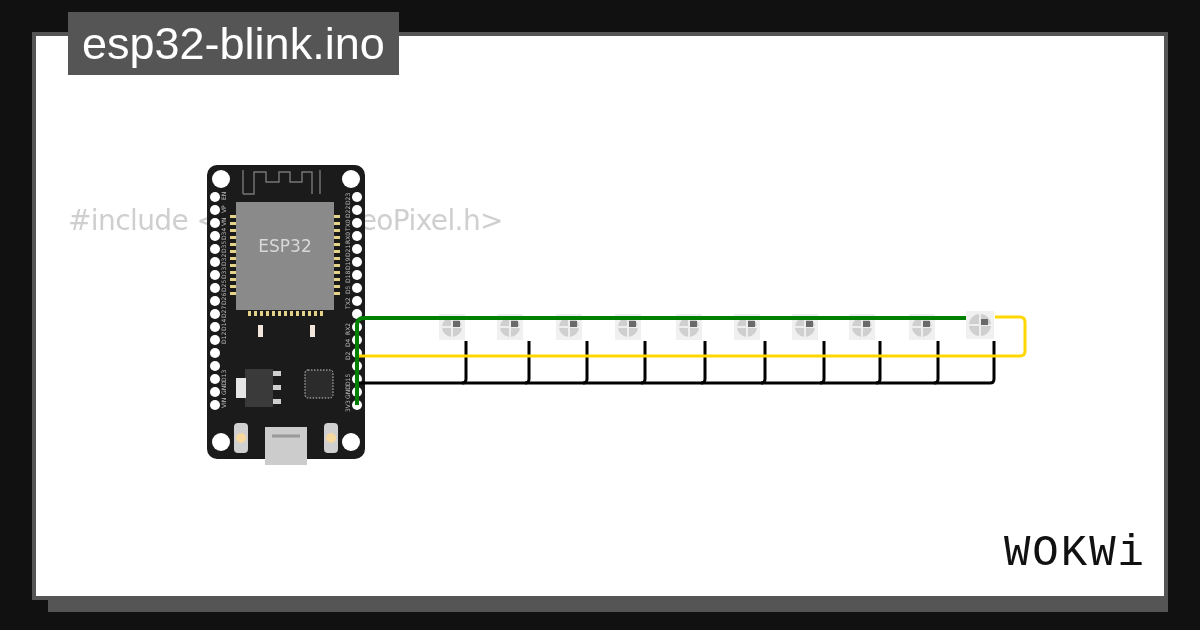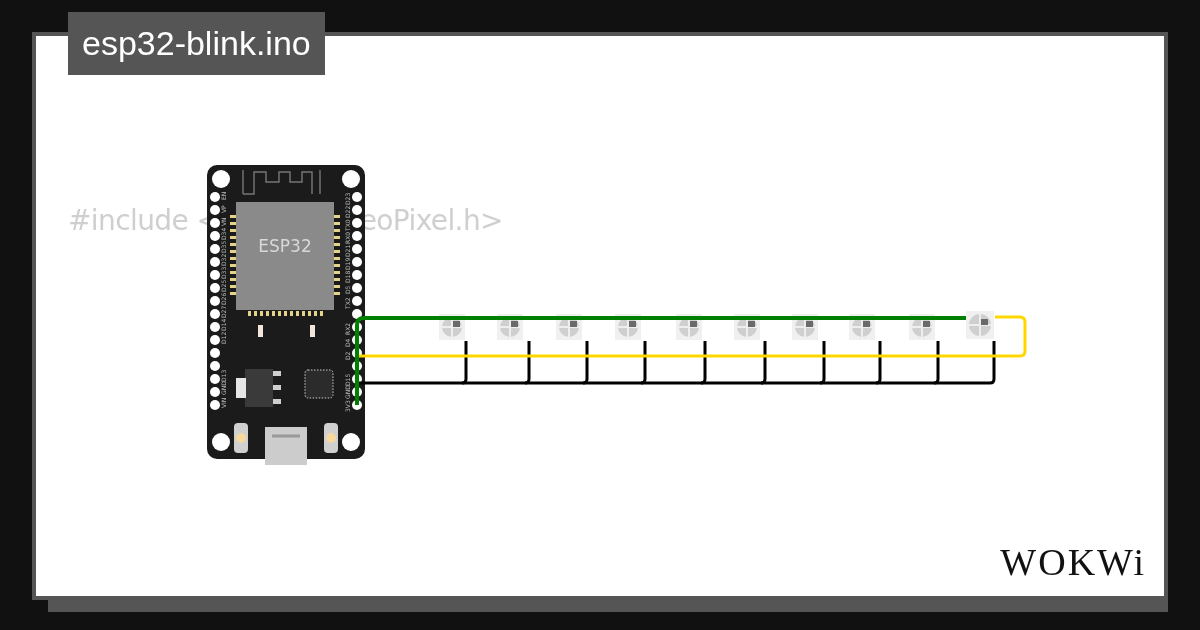--- a/index.html
+++ b/index.html
@@ -1,24 +1,24 @@
 <!DOCTYPE html>
 <html><head>
 <meta charset="utf-8">
 <style>
   html, body { margin:0; padding:0; }
   body { width:1200px; height:630px; background:#111111; position:relative; overflow:hidden; font-family:"DejaVu Sans", sans-serif; }
   .shadow-card { position:absolute; left:48px; top:48px; width:1120px; height:564px; background:#555555; }
   .card { position:absolute; left:32px; top:32px; width:1128px; height:560px; background:#ffffff; border:4px solid #555555; overflow:hidden; }
-  .title-tab { position:absolute; left:68px; top:12px; height:63px; padding:0 14px; background:#555555; color:#ffffff; font-family:"Liberation Sans", sans-serif; font-size:34px; line-height:63px; z-index:5; white-space:nowrap; }
+  .title-tab { position:absolute; left:68px; top:12px; height:63px; padding:0 14px; background:#555555; color:#ffffff; font-family:"Liberation Sans", sans-serif; font-size:45px; line-height:63px; z-index:5; white-space:nowrap; }
   .code { position:absolute; left:32px; top:66px; margin:0; font-family:"DejaVu Sans", sans-serif; font-size:28px; line-height:47.7px; color:#cfcfcf; white-space:pre; letter-spacing:-0.6px; width:1064px; overflow:hidden; }
   .code .line { display:block; height:47.7px; }
   .diagram { position:absolute; left:0; top:0; width:1200px; height:630px; z-index:3; pointer-events:none; }
   .diagram * { pointer-events:auto; }
-  .logo { position:absolute; right:54px; top:528px; z-index:4; font-family:Liberation Serif, serif; font-size:38px; color:#111; letter-spacing:2px;margin-top:12px; }
+  .logo { position:absolute; right:54px; top:528px; z-index:4; font-family:Liberation Mono, monospace; font-size:44px; color:#111; letter-spacing:2px; }
 </style>
 </head>
 <body>
 
 <div class="shadow-card"></div>
 <div class="card">
   <div class="code">
     <span class="line">#include &lt;Adafruit_NeoPixel.h&gt;</span>
     <span class="line"></span>
     

